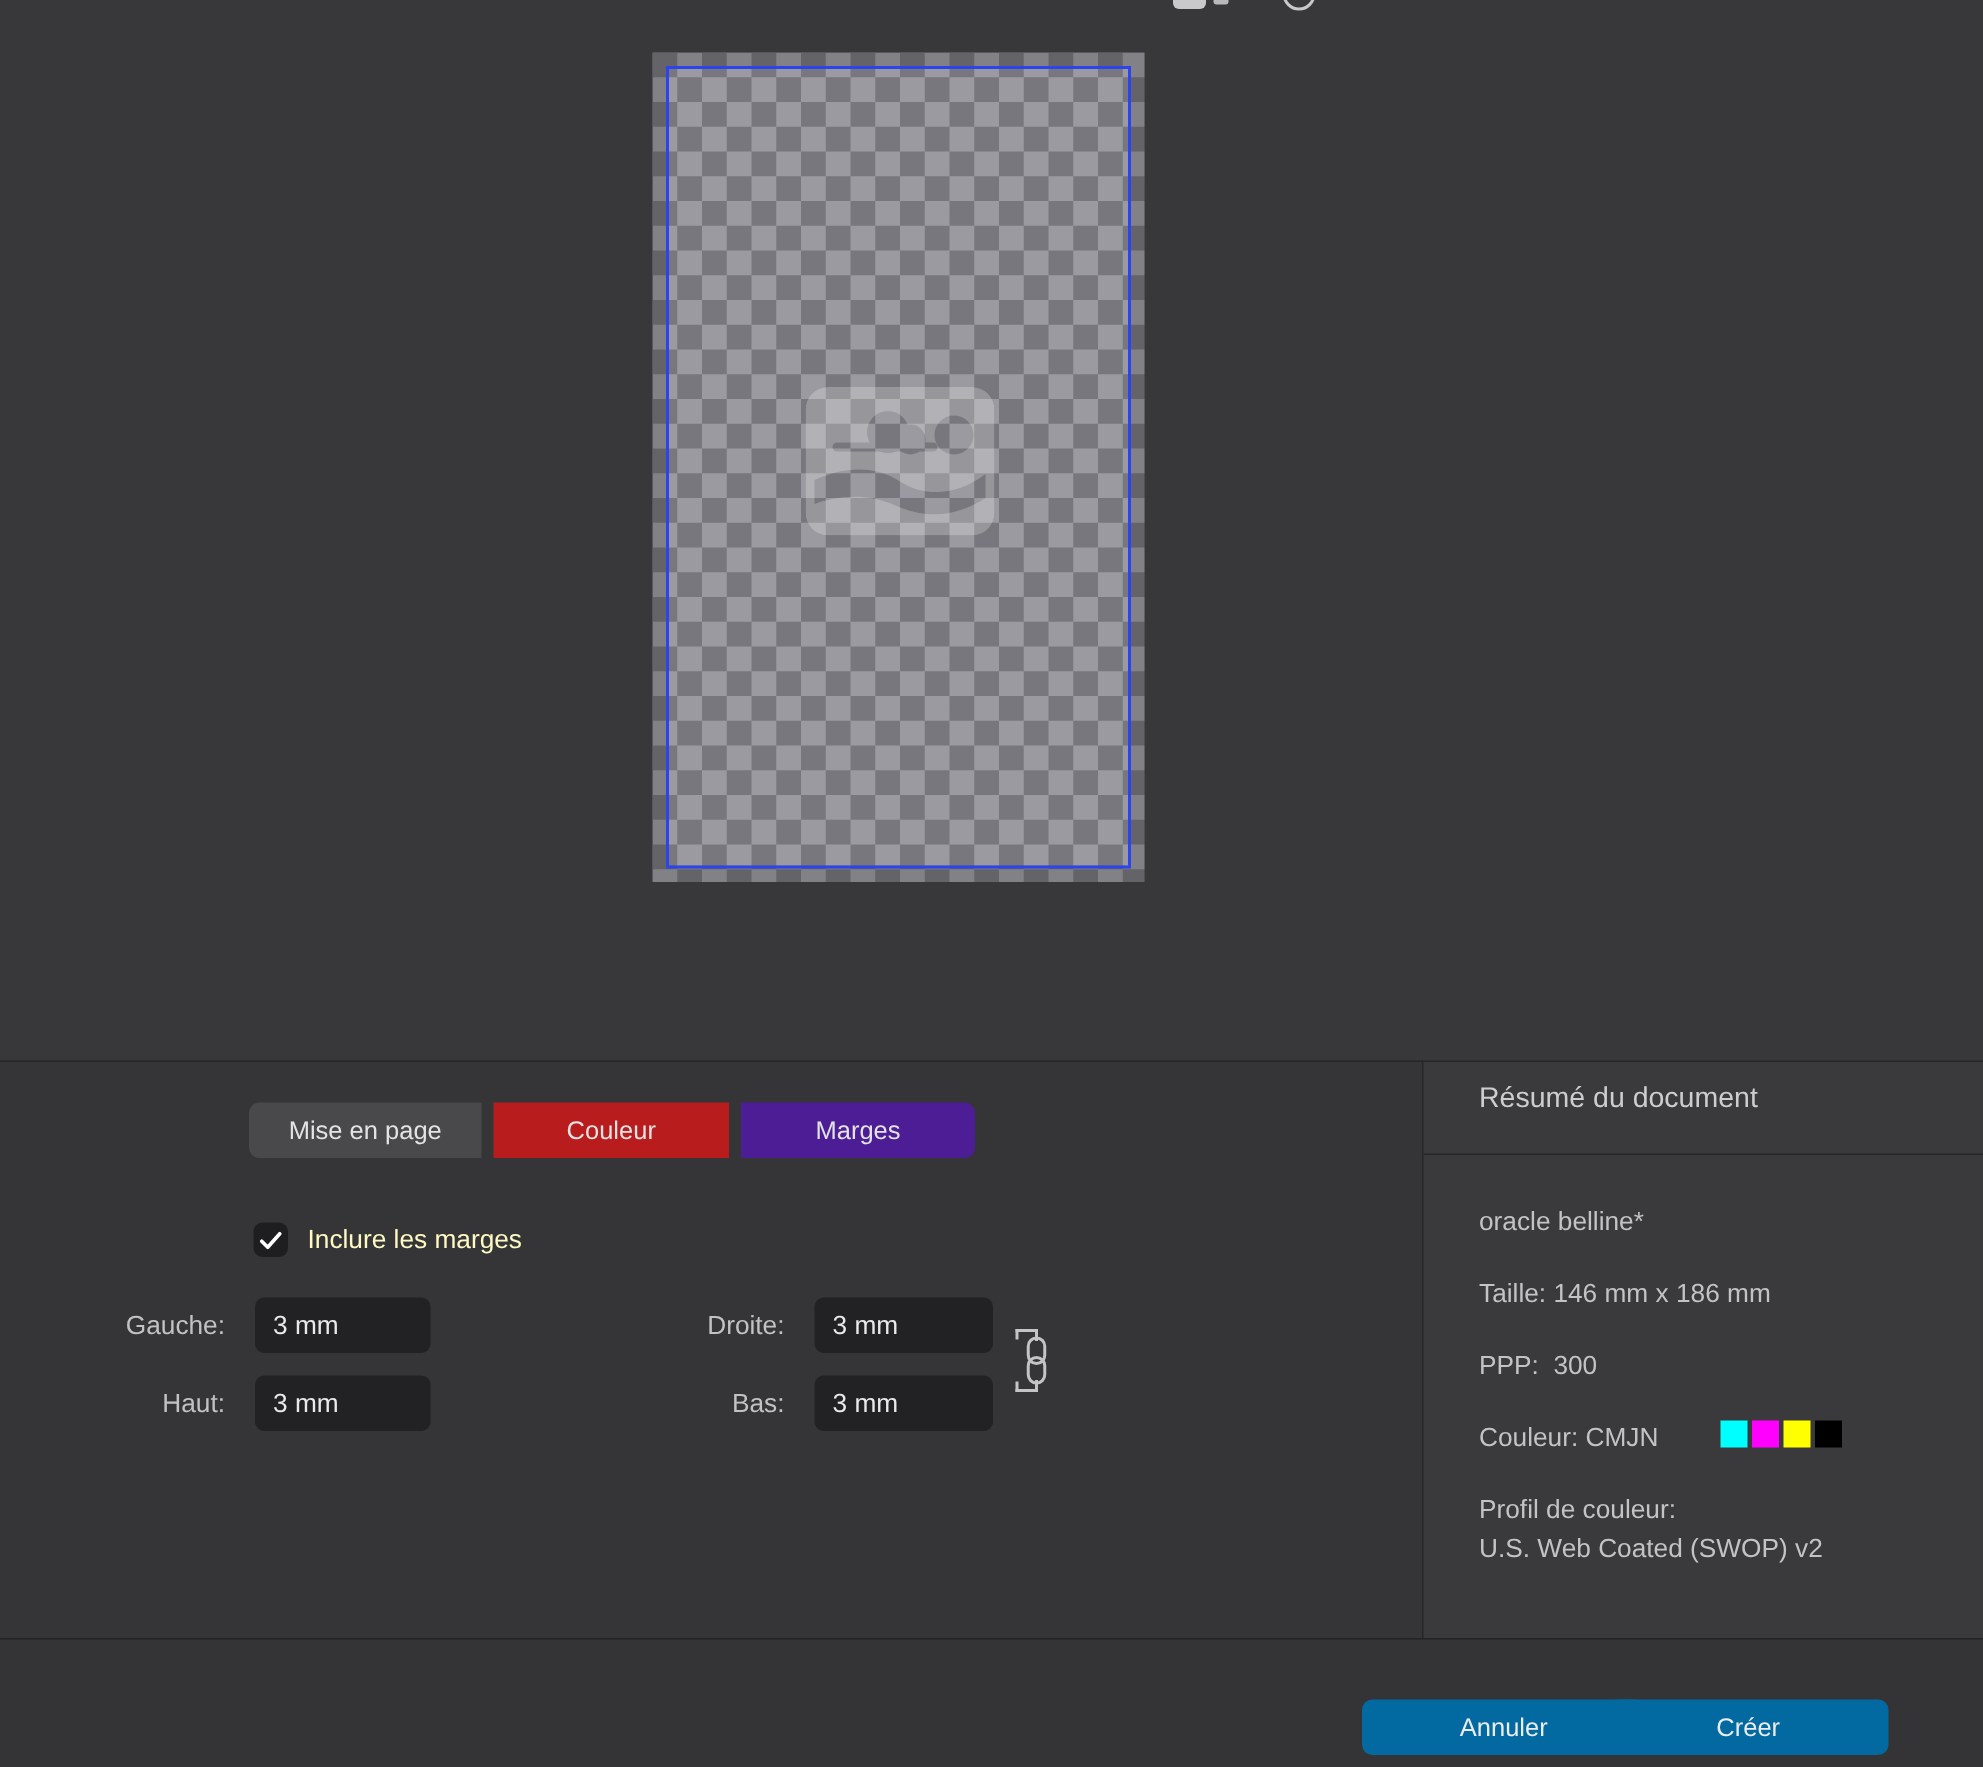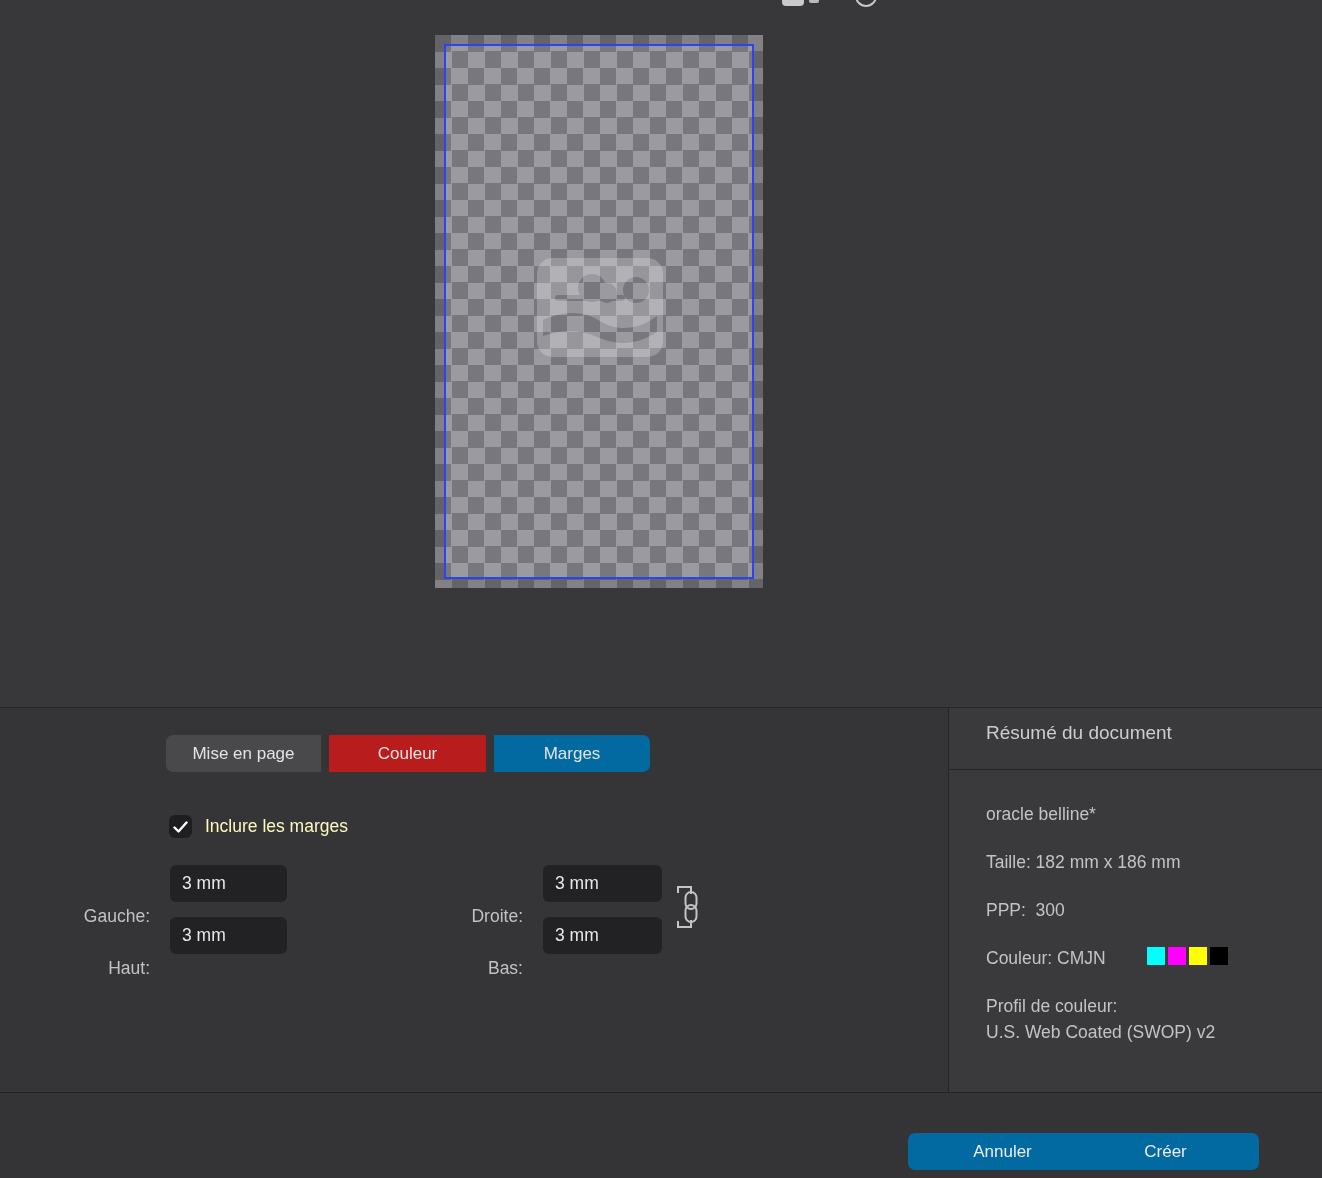--- a/index.html
+++ b/index.html
@@ -72,35 +72,35 @@
   
   .tabs { position: absolute; left: 166px; top: 735px; display: flex; }
   .tab {
     height: 37px; line-height: 37px; text-align: center;
     font-size: 17px; color: #e3e3e5; background: #49494b;
     margin-right: 8px; cursor: default;
   }
   .tab.first  { width: 155px; border-radius: 7px 0 0 7px; }
   .tab.mid    { width: 157px; background: #b91c1c; }
   .tab.last   { width: 156px; border-radius: 0 7px 7px 0; margin-right: 0; }
-  .tab.selected { background: #0369a1; }
+  .tab.selected { background: #4c1d95; }
 
   
   .checkbox-row { position: absolute; left: 169px; top: 814px; height: 25px; display: flex; align-items: center; }
   .checkbox {
     width: 23px; height: 23px; background: #1e1e20; border-radius: 6px;
     display: flex; align-items: center; justify-content: center;
   }
   .checkbox svg { display: block; }
   .checkbox-label { margin-left: 13px; font-size: 17.5px; color: #fef9c3; }
 
   
   .field-label {
     position: absolute; width: 150px; height: 37px; line-height: 37px;
-    text-align: right; font-size: 17.5px; color: #c2c2c4; margin-top: 33px;
+    text-align: right; font-size: 17.5px; color: #c2c2c4;
   }
   .field-input {
     position: absolute; height: 37px; background: #222224; border: none;
     border-radius: 6px; color: #e9e9eb; font-size: 17.5px;
     font-family: "Liberation Sans", sans-serif; padding: 0 0 0 12px; outline: none;
   }
   .lbl-left   { left: 0;   top: 865px; }
   .inp-left   { left: 170px; top: 865px; width: 117px; }
   .lbl-right  { left: 373px; top: 865px; }
   .inp-right  { left: 543px; top: 865px; width: 119px; }
@@ -210,21 +210,21 @@
     <path d="M2,49 H15"></path>
     <path d="M2,49 V44"></path>
   </g>
 </svg>
 
 <div class="summary-panel"></div>
 <div class="summary-title">Résumé du document</div>
 <div class="summary-divider"></div>
 
 <div class="summary-item s-name">oracle belline*</div>
-<div class="summary-item s-size">Taille: 182 mm x 186 mm</div>
+<div class="summary-item s-size">Taille: 146 mm x 186 mm</div>
 <div class="summary-item s-dpi">PPP:  300</div>
 <div class="summary-item s-color">Couleur: CMJN</div>
 
 <div class="swatches">
   <div class="swatch" style="background-color: rgb(0, 255, 255);"></div>
   <div class="swatch" style="background-color: rgb(255, 0, 255);"></div>
   <div class="swatch" style="background-color: rgb(255, 255, 0);"></div>
   <div class="swatch" style="background-color: rgb(0, 0, 0);"></div>
 </div>
 

